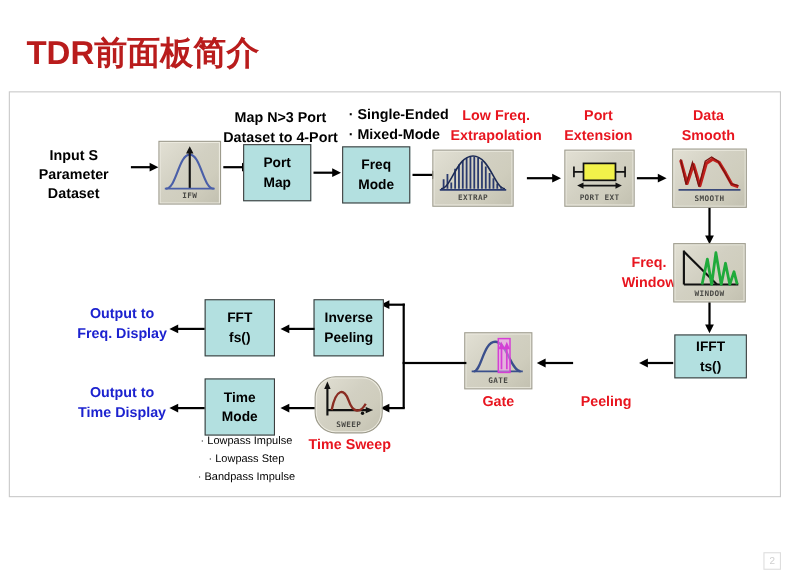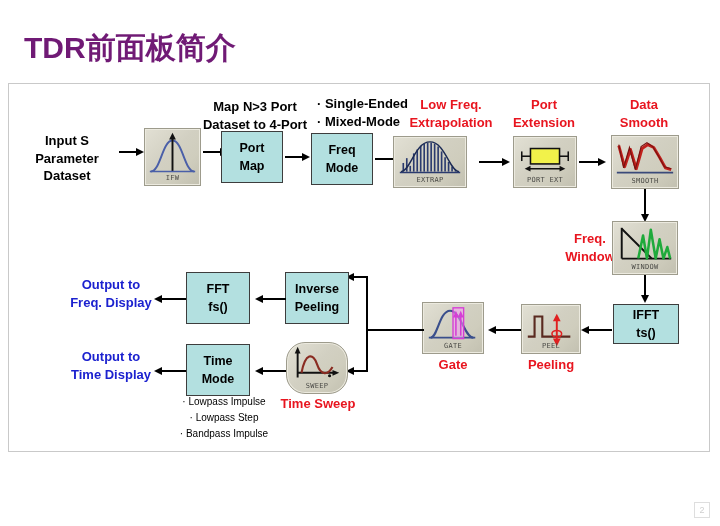--- a/index.html
+++ b/index.html
@@ -6,21 +6,21 @@
   body{
     width:720px;height:526px;background:#ffffff;
     font-family:"Liberation Sans","DejaVu Sans",sans-serif;
     position:relative;overflow:hidden;
   }
   #slide{position:absolute;left:0;top:0;width:720px;height:526px;background:#fff;}
 
   
   .title{
     position:absolute;left:24px;top:28px;
-    font-size:30px;font-weight:bold;color:#701a75;
+    font-size:30px;font-weight:bold;color:#b91c1c;
     letter-spacing:0px;white-space:nowrap;
   }
 
   
   .frame{
     position:absolute;left:8px;top:83px;width:702px;height:369px;
     border:1px solid #c9c9c9;background:#ffffff;box-sizing:border-box;
   }
 
   
@@ -38,21 +38,21 @@
     position:absolute;box-sizing:border-box;
     background:linear-gradient(135deg,#e2e0d4 0%,#d2d0c2 45%,#cfcdbd 70%,#c2c0b0 100%);
     border:1px solid #9d9b8c;
     box-shadow:inset 0 0 0 1px #eceadf;
     overflow:hidden;
   }
   .icon svg{display:block;width:100%;height:100%;}
   .icon .glyph-label{
     position:absolute;left:0;right:0;bottom:3px;text-align:center;
     font-family:"DejaVu Sans Mono","Liberation Mono",monospace;
-    font-size:7px;font-weight:normal;color:#4a4a46;letter-spacing:0.3px;
+    font-size:7px;font-weight:bold;color:#4a4a46;letter-spacing:0.3px;
   }
 
   
   .lbl{position:absolute;font-size:13px;font-weight:bold;color:#000;
        line-height:1.35;text-align:center;white-space:nowrap;}
   .lbl-red{color:#e8151f;}
   .lbl-blue{color:#1c22cf;}
   .lbl-left{text-align:left;}
 
   
@@ -229,30 +229,20 @@
     <div class="arrow-d" style="left:631.5px;top:211px;"></div>
 
     <div class="box" style="left:604px;top:220px;width:66px;height:40px;">
       <span>IFFT</span>
       <span>ts()</span>
     </div>
 
     <div class="hline" style="left:575px;top:245px;width:28px;"></div>
     <div class="arrow-l" style="left:572px;top:241.5px;"></div>
 
-    <div class="icon" style="left:512px;top:220px;width:60px;height:50px;">
-      <svg viewBox="0 0 60 50" preserveAspectRatio="none">
-        <path d="M6 33 L13 33 L13 12 L21 12 L21 33 L50 33" fill="none" stroke="#5a2a20" stroke-width="2.2"></path>
-        <line x1="36" y1="12" x2="36" y2="40" stroke="#e02020" stroke-width="2"></line>
-        <polygon points="36,43 32,35 40,35" fill="#e02020"></polygon>
-        <polygon points="36,9 32,17 40,17" fill="#e02020"></polygon>
-        <ellipse cx="36" cy="30" rx="5" ry="3.5" fill="none" stroke="#e02020" stroke-width="1.6"></ellipse>
-      </svg>
-      <div class="glyph-label">PEEL</div>
-    </div>
     <div class="lbl lbl-red" style="left:502px;top:272px;width:80px;">Peeling</div>
 
     <div class="hline" style="left:482px;top:245px;width:30px;"></div>
     <div class="arrow-l" style="left:479px;top:241.5px;"></div>
 
     <div class="icon" style="left:413px;top:218px;width:62px;height:52px;">
       <svg viewBox="0 0 62 52" preserveAspectRatio="none">
         <path d="M8 36 C15 36, 17 8, 28 8 C39 8, 43 36, 52 36" fill="none" stroke="#3a4f8c" stroke-width="2.2"></path>
         <line x1="6" y1="36" x2="54" y2="36" stroke="#3a4f8c" stroke-width="1.8"></line>
         <rect x="31" y="5" width="11" height="32" fill="#f49df4" fill-opacity="0.55" stroke="#d53fd5" stroke-width="1.4"></rect>

